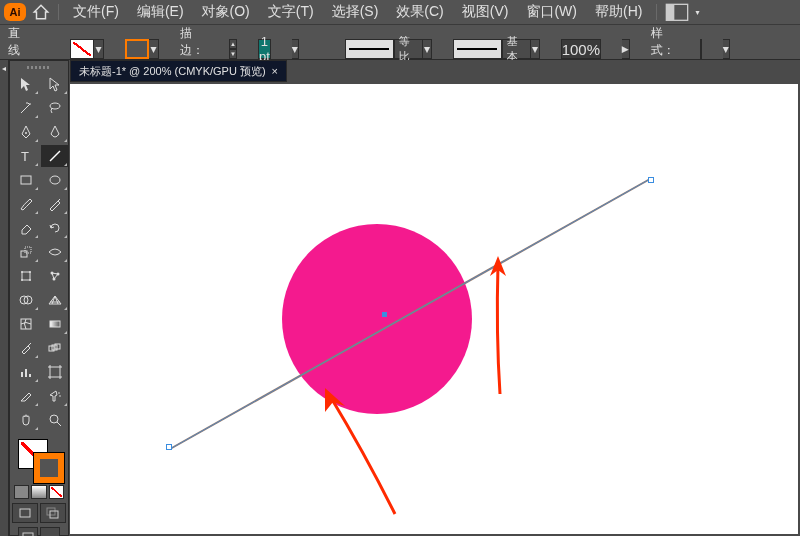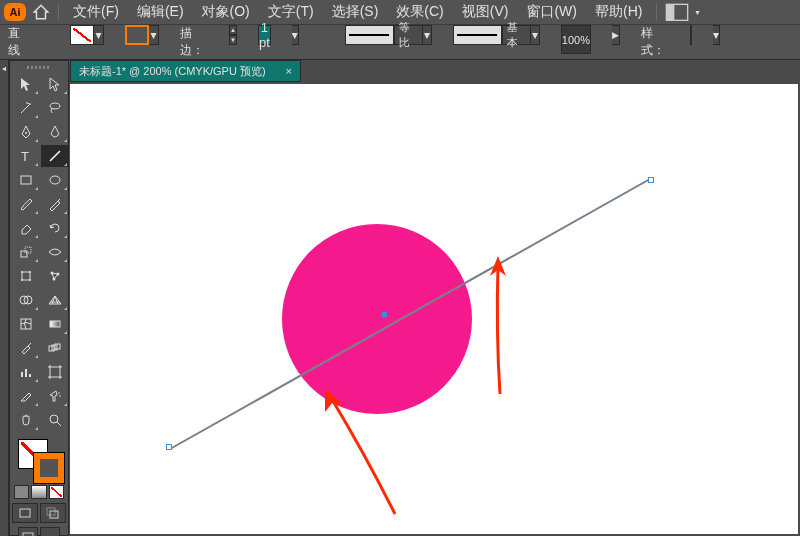--- a/index.html
+++ b/index.html
@@ -3,40 +3,40 @@
 <meta charset="utf-8">
 <style>
   * { box-sizing: border-box; margin: 0; padding: 0; font-family: "Microsoft YaHei", Arial, sans-serif; }
   body { width: 800px; height: 536px; background: #4a4a4a; overflow: hidden; font-size: 12px; color: #e0e0e0; position: relative; }
   .menubar { height: 24px; background: #535353; display: flex; align-items: center; padding: 0 4px; gap: 6px; }
   .ai-logo { width: 22px; height: 18px; background: #ff7b00; color: #2a0a00; display: flex; align-items: center; justify-content: center; font-weight: bold; font-size: 11px; border-radius: 6px; }
   .home-icon { width: 18px; height: 18px; display: flex; align-items: center; justify-content: center; }
   .menu-divider { width: 1px; height: 16px; background: #6a6a6a; margin: 0 2px; }
   .menu-item { padding: 2px 6px; cursor: pointer; font-size: 14px; }
   .menu-panel { width: 24px; height: 18px; display: flex; align-items: center; justify-content: center;}
-  .optbar { height: 36px; background: #535353; border-top: 1px solid #3a3a3a; border-bottom: 1px solid #2a2a2a; display: flex; align-items: flex-start; padding: 0 8px; gap: 21px; }
+  .optbar { height: 36px; background: #535353; border-top: 1px solid #3a3a3a; border-bottom: 1px solid #2a2a2a; display: flex; align-items: flex-end; padding: 0 8px; gap: 21px; }
   .opt-label { font-size: 12px; margin-right: 4px; }
   .swatch-box { width: 24px; height: 20px; border: 1px solid #2a2a2a; display: flex; align-items: center; justify-content: center; position: relative; }
   .fill-swatch { background: #fff; }
   .fill-swatch::after { content:""; position:absolute; left:2px; top:2px; right:2px; bottom:2px; background: linear-gradient(to top right, transparent 45%, red 45%, red 55%, transparent 55%); }
   .stroke-swatch { background: #535353; border: 2px solid #ff7b00; }
   .drop-caret { width: 10px; height: 20px; display: flex; align-items: center; justify-content: center; border: 1px solid #2a2a2a; border-left: none; background:#4a4a4a;}
   .pt-input { width: 44px; height: 20px; background: #0f766e; border: 1px solid #2a2a2a; color: #e0e0e0; font-size: 13px; text-align: center; display:flex; align-items:center; justify-content:center; }
   .arrows { width: 12px; height: 20px; display:flex; flex-direction:column; }
   .arrows span { flex:1; display:flex; align-items:center; justify-content:center; font-size:6px; background:#4a4a4a; border:1px solid #2a2a2a;}
   .stroke-line-box { width: 56px; height: 20px; background: #e0e0e0; border:1px solid #2a2a2a; display:flex; align-items:center; justify-content:center; position:relative;}
   .stroke-line-box .ln { height:2px; width: 40px; background:#000;}
   .tag-lbl { height: 20px; padding: 0 4px; background:#4a4a4a; border:1px solid #2a2a2a; display:flex; align-items:center; font-size:11px;}
-  .percent-in { width: 40px; height:29px; background:#3a3a3a; border:1px solid #2a2a2a; color:#e0e0e0; font-size:11px; text-align:center; display:flex; align-items:center; justify-content:center;}
+  .percent-in { width: 40px; height:20px; background:#3a3a3a; border:1px solid #2a2a2a; color:#e0e0e0; font-size:15px; text-align:center; display:flex; align-items:center; justify-content:center;}
   .style-box { width: 22px; height:20px; background:#e8e8e8; border:1px solid #2a2a2a;}
   .tiny-ico { width:18px; height:18px; display:flex; align-items:center; justify-content:center;}
   .opt-group { display:flex; align-items:center; }
 
   .tab-bar-area { position:absolute; left: 70px; right:2px; top:60px; height:24px; background:#4a4a4a; display:flex; align-items:flex-start;}
-  .doc-tab { height:22px; background:#0f766e; border:1px solid #2a2a2a; padding:0 8px; display:flex; align-items:center; font-size:11px; gap:20px;}
+  .doc-tab { height:22px; background:#0f172a; border:1px solid #2a2a2a; padding:0 8px; display:flex; align-items:center; font-size:11px; gap:6px;}
   .doc-tab .x { font-size:11px; cursor:pointer; }
 
   .tool-collapse { position:absolute; left:0; top:60px; width:9px; height: 476px; background:#4a4a4a; border-right:1px solid #2a2a2a; display:flex; justify-content:center; padding-top:4px;}
   .tool-collapse span { font-size:8px; }
   .toolbox { position:absolute; left:9px; top:60px; width:60px; height:476px; background:#535353; border:1px solid #2a2a2a; padding:2px 2px; }
   .tool-grab { width:100%; height:8px; display:flex; align-items:center; justify-content:center; }
   .tool-grab .dots{ width:24px; height:3px; background: repeating-linear-gradient(90deg,#888 0 2px, transparent 2px 4px);}
   .tool-grid { display:grid; grid-template-columns: 1fr 1fr; gap:2px; margin-top:2px;}
   .tool { width:27px; height:22px; display:flex; align-items:center; justify-content:center; position:relative; cursor:pointer;}
   .tool.sel { background:#2a2a2a; }

